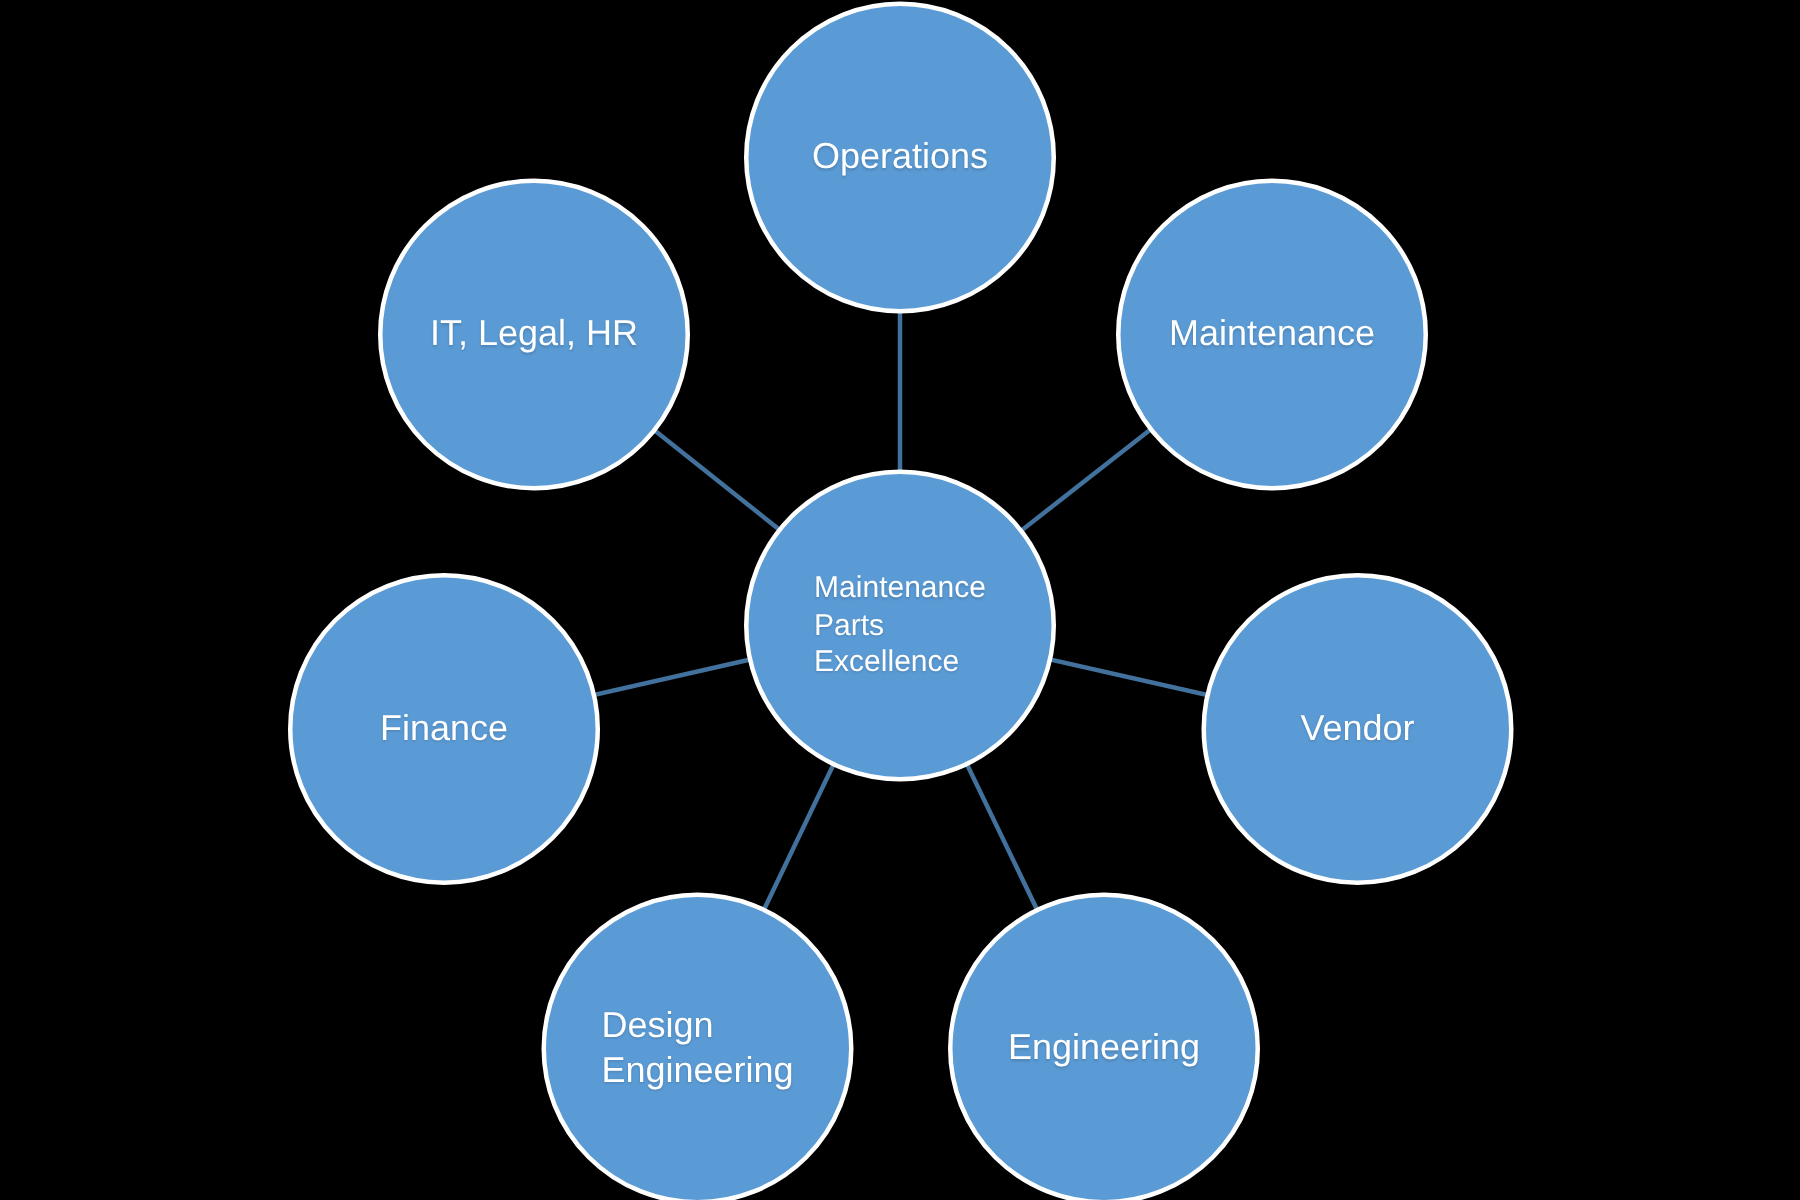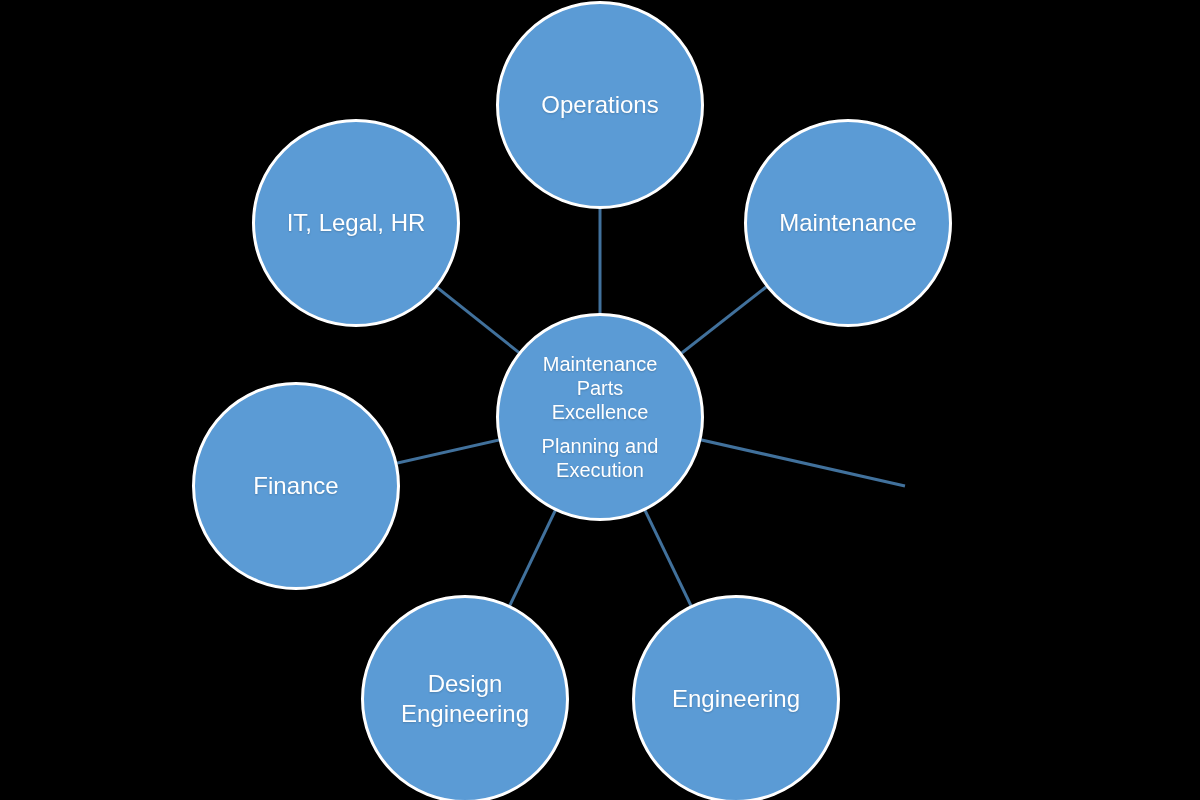--- a/index.html
+++ b/index.html
@@ -34,21 +34,20 @@
     position: absolute;
     width: 208px; height: 208px;
     border-radius: 50%;
     background: var(--node-fill);
     border: 3px solid var(--node-border);
     color: var(--text-color);
     display: flex;
     flex-direction: column;
     align-items: center;
     justify-content: center;
-    text-align: center;
     white-space: pre-line;
     text-shadow: 0 1px 2px rgba(0,0,0,0.18);
   }
   .node.satellite { font-size: 24px; line-height: 1.25; }
   .node.hub { font-size: 20px; line-height: 1.22; }
   .hub-para2 { margin-top: 9px; }
   
   .pos-hub          { left: 496px; top: 313px; }
   .pos-operations   { left: 496px; top:   1px; }
   .pos-maintenance  { left: 744px; top: 119px; }
@@ -70,32 +69,33 @@
     <line x1="600" y1="417" x2="736" y2="699"></line>
     <line x1="600" y1="417" x2="465" y2="699"></line>
     <line x1="600" y1="417" x2="296" y2="486"></line>
     <line x1="600" y1="417" x2="356" y2="223"></line>
   </svg>
 
   <div class="node hub pos-hub">
     <div>Maintenance
 Parts
 Excellence</div>
-    <div class="hub-para2">Planning and
-Execution</div>
   </div>
 
   <div class="node satellite pos-operations">
     <span>Operations</span>
   </div>
 
   <div class="node satellite pos-maintenance">
     <span>Maintenance</span>
   </div>
 
+  <div class="node satellite pos-vendor">
+    <span>Vendor</span>
+  </div>
 
   <div class="node satellite pos-procurement">
     <span>Engineering</span>
   </div>
 
   <div class="node satellite pos-design">
     <span>Design
 Engineering</span>
   </div>
 

